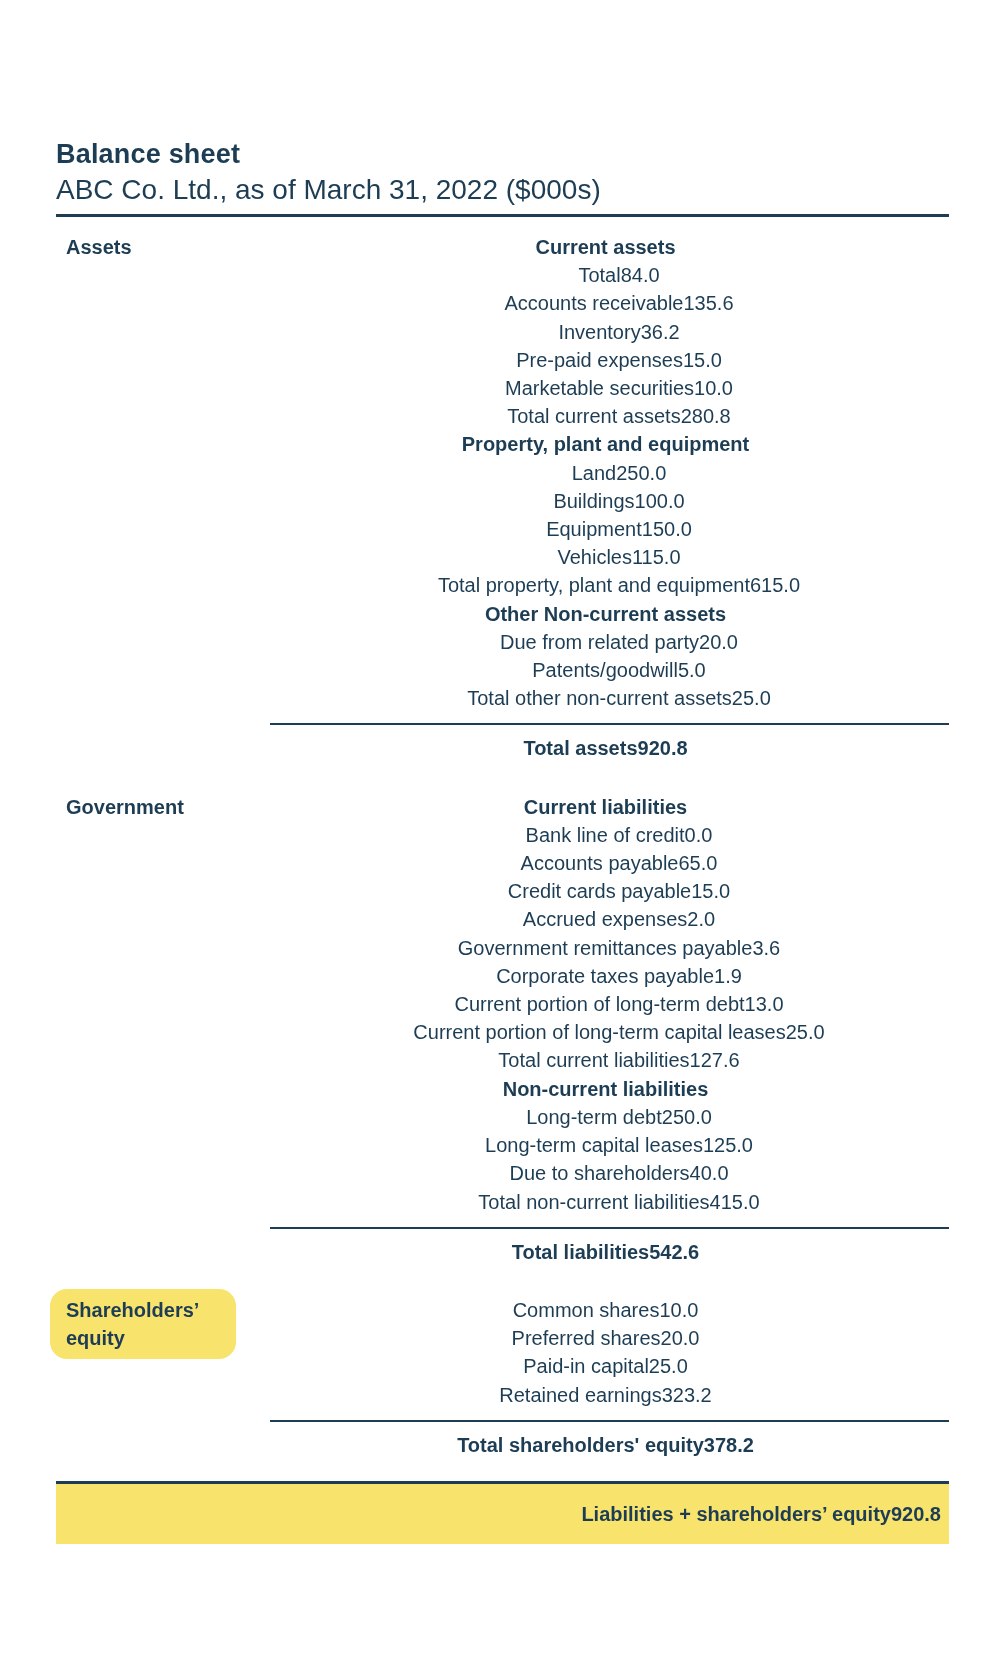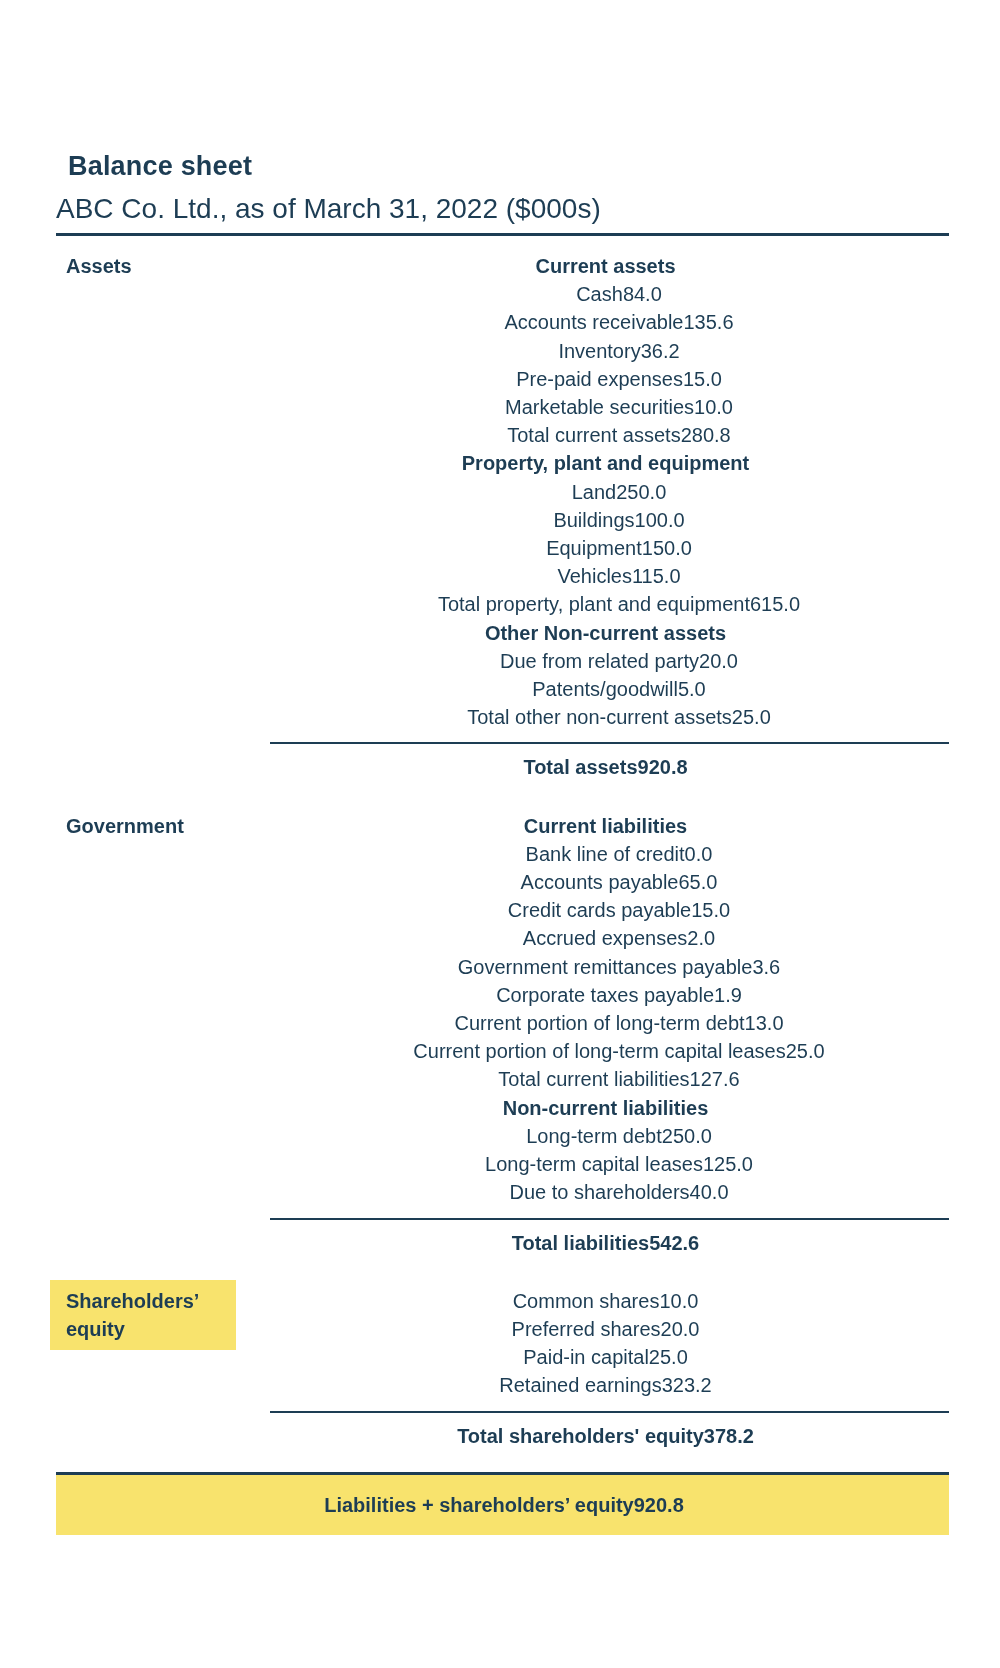--- a/index.html
+++ b/index.html
@@ -12,21 +12,21 @@
     -webkit-font-smoothing: antialiased;
   }
   .page {
     box-sizing: border-box;
     width: 1000px;
     height: 1668px;
     padding: 138px 51px 0 56px;
     overflow: hidden;
   }
   .title {
-    margin: 12px;
+    margin: 0;
     font-size: 27px;
     line-height: 33px;
     font-weight: bold;
     letter-spacing: 0.2px;
   }
   .subtitle {
     margin-top: 5px;
     font-size: 28px;
     line-height: 27px;
   }
@@ -51,20 +51,21 @@
     align-self: start;
     justify-self: start;
   }
   .section-label.highlight {
     background: var(--yellow, #f8e36d);
     box-sizing: border-box;
     width: 186px;
     margin-left: -6px;
     padding: 7px 10px 7px 16px;
     margin-top: -7px;
+    border-radius: 17px;
   }
   .rows { min-width: 0; }
   .row {
     display: flex;
     justify-content: center;
     align-items: baseline;
     line-height: 28.2px;
   }
   .row .name { white-space: nowrap; }
   .row.heading .name { font-weight: bold; }
@@ -76,21 +77,21 @@
   }
   .row.total {
     font-weight: bold;
     margin-top: 9px;
   }
   .grand-total {
     margin-top: 22px;
     border-top: 3px solid var(--ink, #1d3d54);
     background: var(--yellow, #f8e36d);
     display: flex;
-    justify-content: center;
+    justify-content: flex-end;
     align-items: center;
     font-weight: bold;
     font-size: 20px;
     line-height: 28px;
     padding: 16px 8px 16px 11px;
   }
 </style>
 </head>
 <body>
 
@@ -101,21 +102,21 @@
 
   <main class="sheet" id="sheet">
       <div class="section">
         <div class="section-label">Assets</div>
         <div class="rows">
           <div class="row heading">
             <span class="name">Current assets</span>
             <span class="value"></span>
           </div>
           <div class="row item">
-            <span class="name">Cash</span>
+            <span class="name">Total</span>
             <span class="value">84.0</span>
           </div>
           <div class="row item">
             <span class="name">Accounts receivable</span>
             <span class="value">135.6</span>
           </div>
           <div class="row item">
             <span class="name">Inventory</span>
             <span class="value">36.2</span>
           </div>
@@ -230,20 +231,24 @@
             <span class="value">250.0</span>
           </div>
           <div class="row item">
             <span class="name">Long-term capital leases</span>
             <span class="value">125.0</span>
           </div>
           <div class="row item">
             <span class="name">Due to shareholders</span>
             <span class="value">40.0</span>
           </div>
+          <div class="row item">
+            <span class="name">Total non-current liabilities</span>
+            <span class="value">415.0</span>
+          </div>
           <div class="total-rule"></div>
           <div class="row total">
             <span class="name">Total liabilities</span>
             <span class="value">542.6</span>
           </div>
         </div>
       </div>
       <div class="section">
         <div class="section-label highlight">Shareholders’ equity</div>
         <div class="rows">

